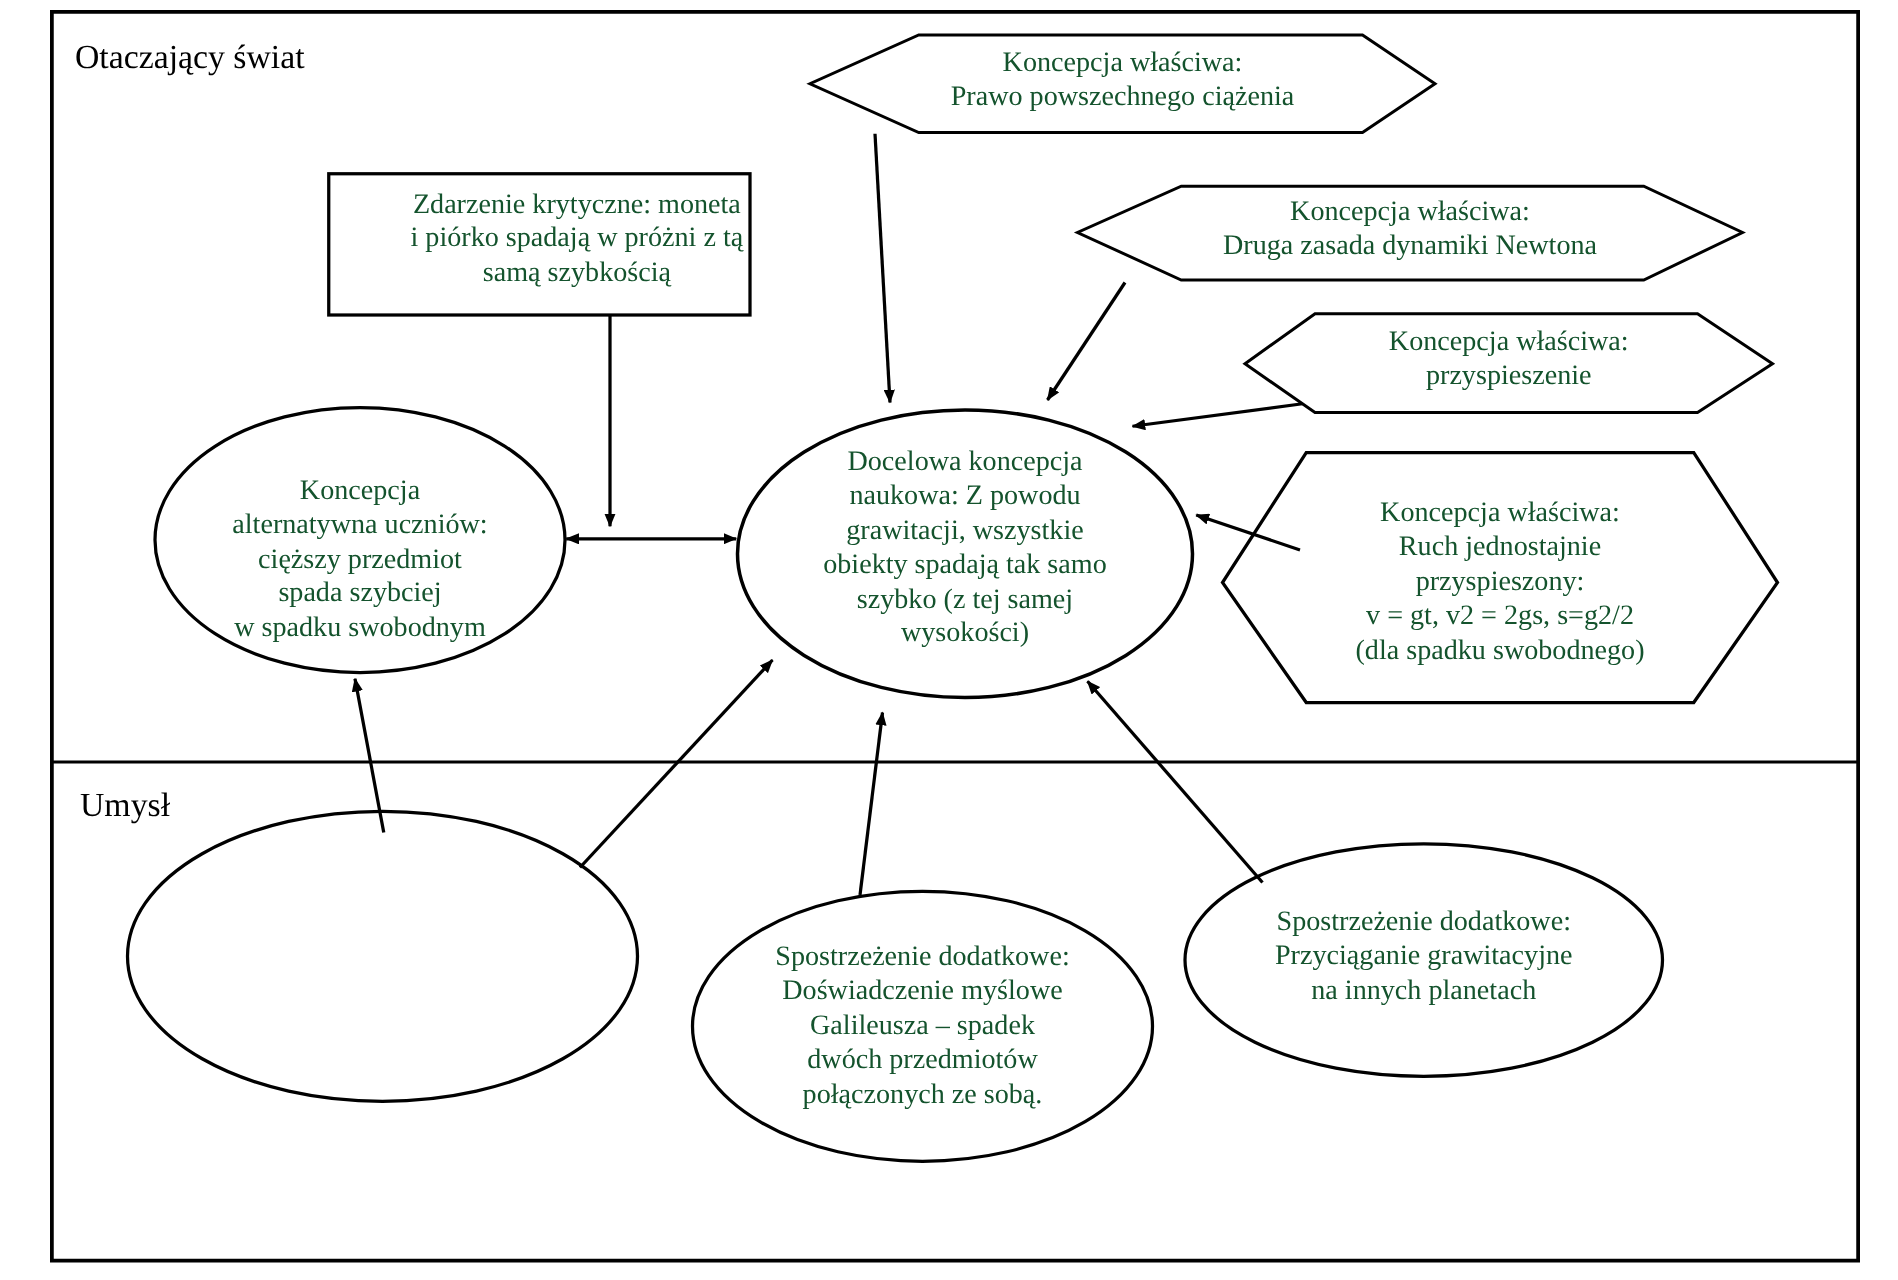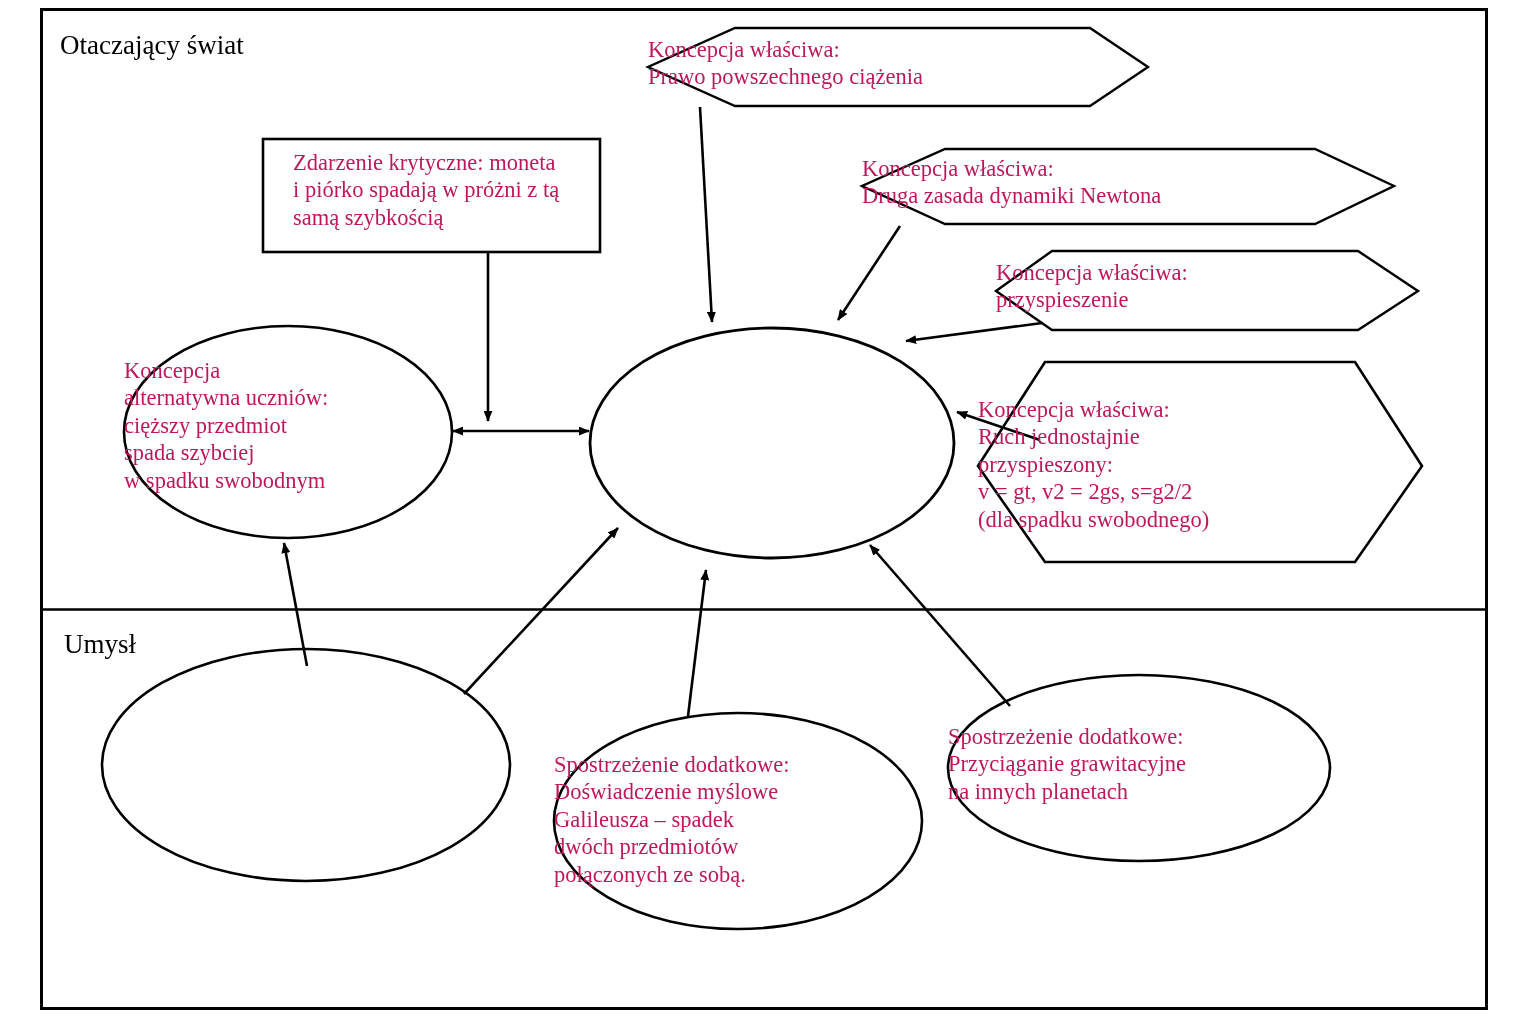--- a/index.html
+++ b/index.html
@@ -21,24 +21,25 @@
   }
   #canvas {
     position: absolute;
     left: 0;
     top: 0;
     width: 1518px;
     height: 1024px;
   }
   .node-label {
     position: absolute;
+    text-align: center;
     line-height: 1.22;
     white-space: pre-line;
     pointer-events: none;
-    color: #be185d;
+    color: #14532d;
   }
   .region-title {
     position: absolute;
     font-size: 27px;
     line-height: 1.1;
     white-space: nowrap;
     color: #000000;
   }
   .sz-22 { font-size: 22.5px; }
 </style>
@@ -118,26 +119,32 @@
 
   <div class="node-label sz-22" style="left:996px; top:259px; width:422px;">Koncepcja właściwa:
 przyspieszenie</div>
 
   <div class="node-label sz-22" style="left:978px; top:396px; width:444px;">Koncepcja właściwa:
 Ruch jednostajnie
 przyspieszony:
 v = gt, v2 = 2gs, s=g2/2
 (dla spadku swobodnego)</div>
 
-  <div class="node-label sz-22" style="left:124px; top:357px; width:328px;">Koncepcja
+  <div class="node-label sz-22" style="left:124px; top:378px; width:328px;">Koncepcja
 alternatywna uczniów:
 cięższy przedmiot
 spada szybciej
 w spadku swobodnym</div>
 
+  <div class="node-label sz-22" style="left:590px; top:355px; width:364px;">Docelowa koncepcja
+naukowa:  Z powodu
+grawitacji, wszystkie
+obiekty spadają tak samo
+szybko (z tej samej
+wysokości)</div>
 
 
   <div class="node-label sz-22" style="left:554px; top:751px; width:368px;">Spostrzeżenie dodatkowe:
 Doświadczenie myślowe
 Galileusza – spadek
 dwóch przedmiotów
 połączonych ze sobą.</div>
 
   <div class="node-label sz-22" style="left:948px; top:723px; width:382px;">Spostrzeżenie dodatkowe:
 Przyciąganie grawitacyjne

